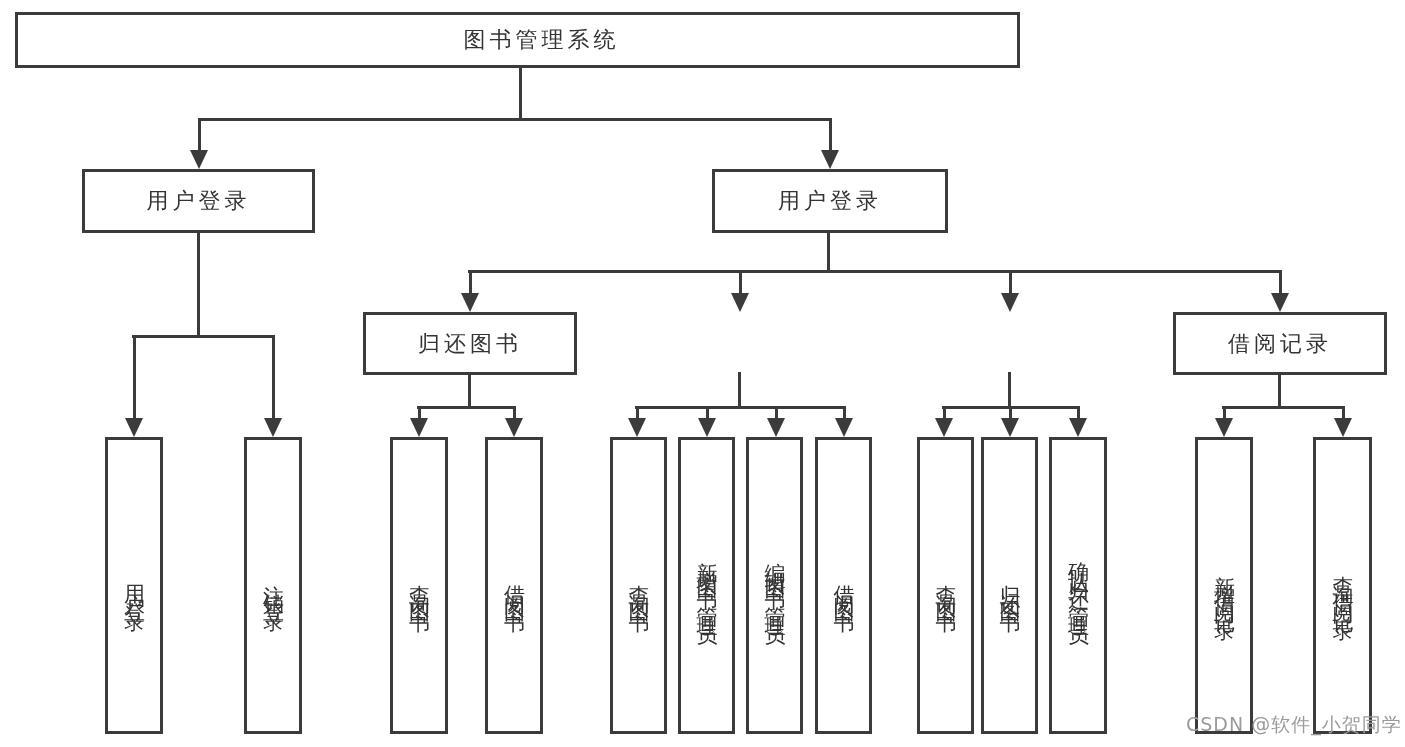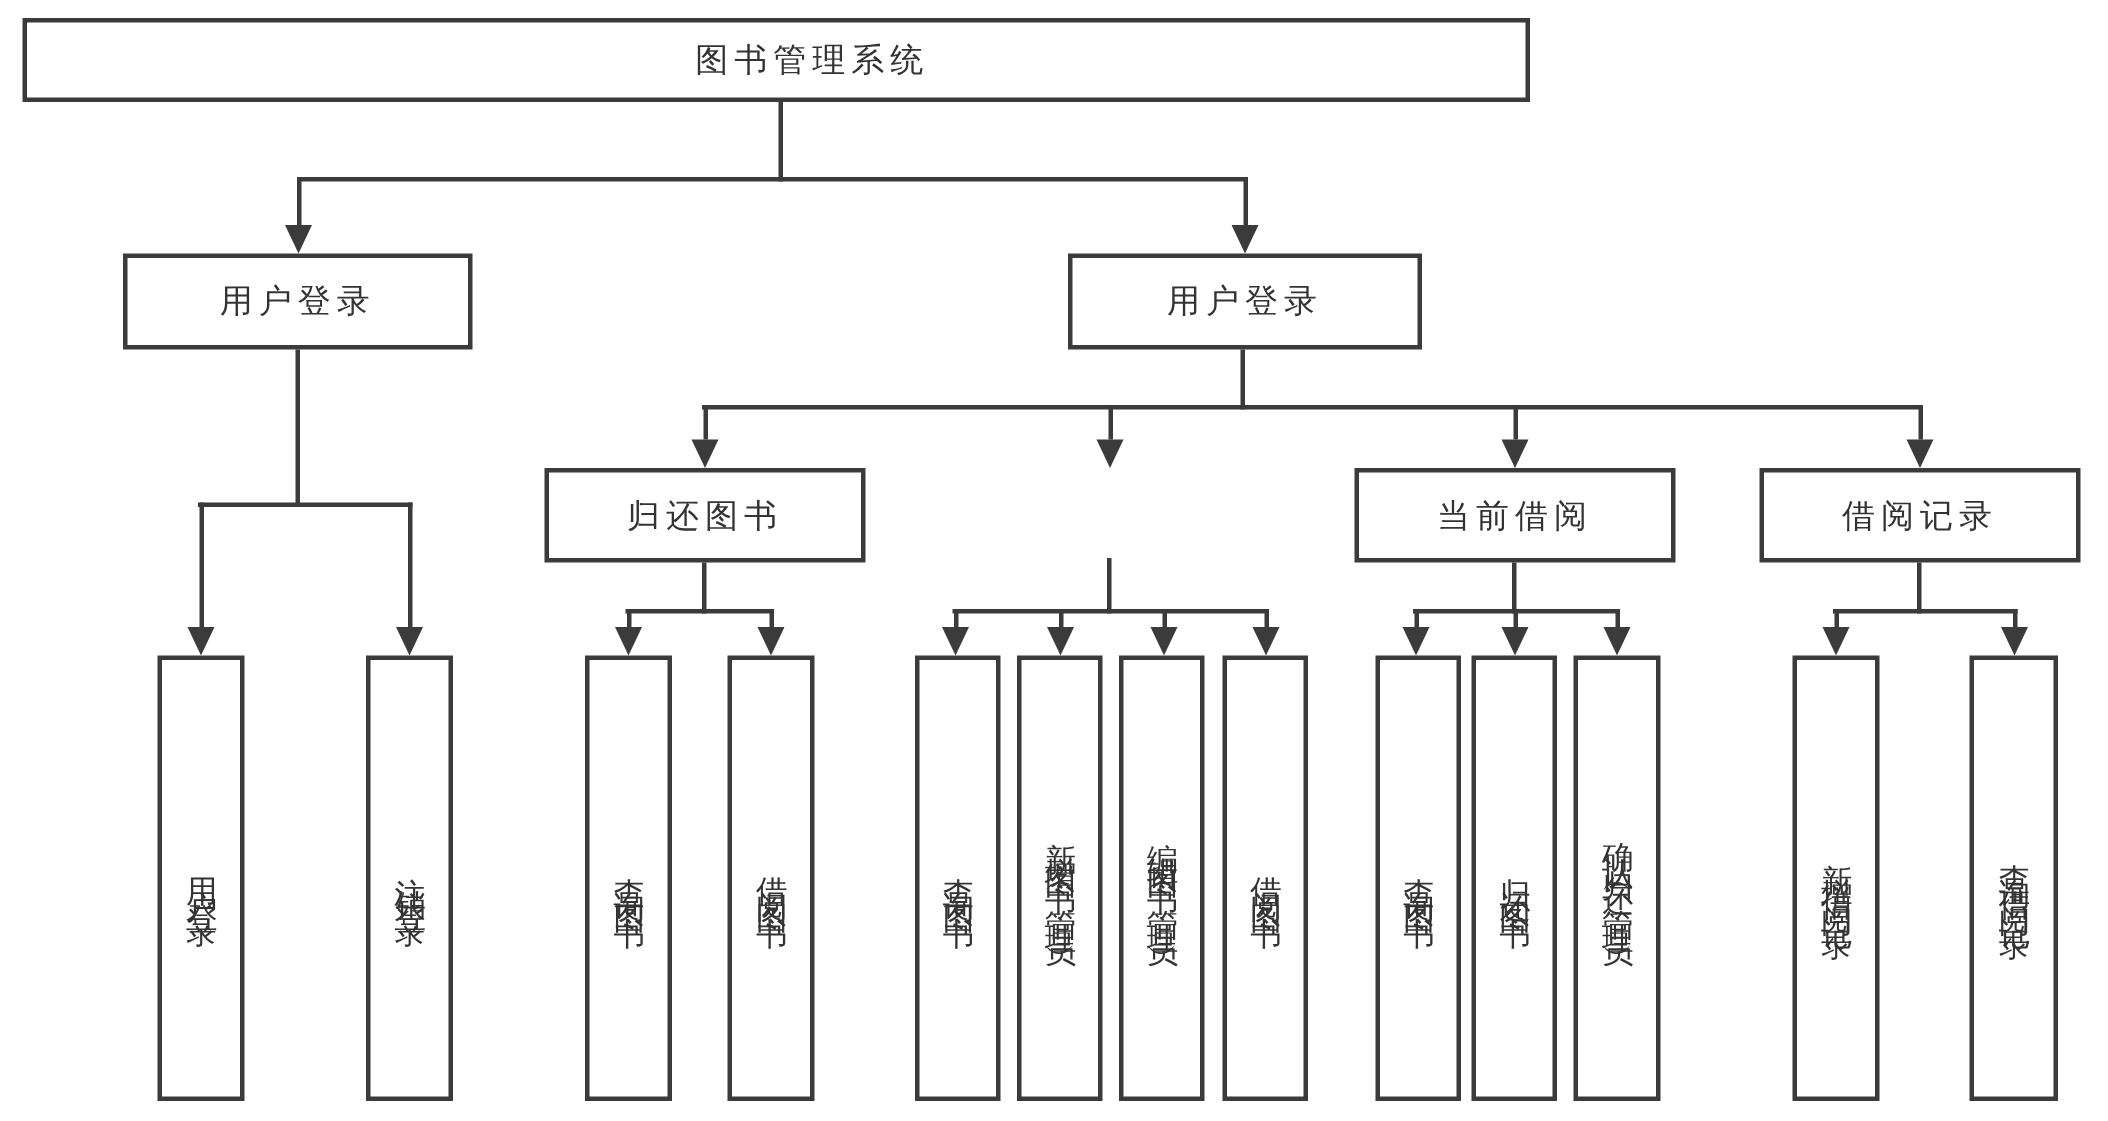--- a/index.html
+++ b/index.html
@@ -150,35 +150,35 @@
       <div class="shaft" style="background: rgb(59, 59, 59);"></div>
       <div class="head" style="border-top-color: rgb(59, 59, 59);"></div>
     </div>
 
   <div class="box" style="left: 15px; top: 12px; width: 1005px; height: 56px; border-color: rgb(59, 59, 59); color: rgb(51, 51, 51); padding-left: 48px;">图书管理系统</div>
 
   <div class="box" style="left: 82px; top: 169px; width: 233px; height: 64px; border-color: rgb(59, 59, 59); color: rgb(51, 51, 51);">用户登录</div>
   <div class="box" style="left: 712px; top: 169px; width: 236px; height: 64px; border-color: rgb(59, 59, 59); color: rgb(51, 51, 51);">用户登录</div>
 
   <div class="box" style="left: 363px; top: 312px; width: 214px; height: 63px; border-color: rgb(59, 59, 59); color: rgb(51, 51, 51);">归还图书</div>
-  <div class="box" style="left: 903px; top: 312px; width: 214px; height: 63px; border-color: rgb(59, 59, 59); color: rgb(51, 51, 51);">当前借阅</div>
   <div class="box" style="left: 1173px; top: 312px; width: 214px; height: 63px; border-color: rgb(59, 59, 59); color: rgb(51, 51, 51);">借阅记录</div>
 
   <div class="box vbox" style="left: 105px; top: 437px; width: 58px; height: 297px; border-color: rgb(59, 59, 59); color: rgb(51, 51, 51);">用户登录</div>
   <div class="box vbox" style="left: 244px; top: 437px; width: 58px; height: 297px; border-color: rgb(59, 59, 59); color: rgb(51, 51, 51);">注销登录</div>
 
   <div class="box vbox" style="left: 390px; top: 437px; width: 58px; height: 297px; border-color: rgb(59, 59, 59); color: rgb(51, 51, 51);">查询图书</div>
   <div class="box vbox" style="left: 485px; top: 437px; width: 58px; height: 297px; border-color: rgb(59, 59, 59); color: rgb(51, 51, 51);">借阅图书</div>
 
   <div class="box vbox" style="left: 610px; top: 437px; width: 57px; height: 297px; border-color: rgb(59, 59, 59); color: rgb(51, 51, 51);">查询图书</div>
   <div class="box vbox" style="left: 678px; top: 437px; width: 57px; height: 297px; border-color: rgb(59, 59, 59); color: rgb(51, 51, 51);">新增图书（管理员）</div>
   <div class="box vbox" style="left: 746px; top: 437px; width: 57px; height: 297px; border-color: rgb(59, 59, 59); color: rgb(51, 51, 51);">编辑图书（管理员）</div>
   <div class="box vbox" style="left: 815px; top: 437px; width: 57px; height: 297px; border-color: rgb(59, 59, 59); color: rgb(51, 51, 51);">借阅图书</div>
 
   <div class="box vbox" style="left: 917px; top: 437px; width: 57px; height: 297px; border-color: rgb(59, 59, 59); color: rgb(51, 51, 51);">查询图书</div>
   <div class="box vbox" style="left: 981px; top: 437px; width: 57px; height: 297px; border-color: rgb(59, 59, 59); color: rgb(51, 51, 51);">归还图书</div>
   <div class="box vbox" style="left: 1049px; top: 437px; width: 58px; height: 297px; border-color: rgb(59, 59, 59); color: rgb(51, 51, 51);">确认归还（管理员）</div>
 
   <div class="box vbox" style="left: 1195px; top: 437px; width: 58px; height: 297px; border-color: rgb(59, 59, 59); color: rgb(51, 51, 51);">新增借阅记录</div>
   <div class="box vbox" style="left: 1313px; top: 437px; width: 59px; height: 297px; border-color: rgb(59, 59, 59); color: rgb(51, 51, 51);">查询借阅记录</div>
 
+  <div class="watermark" style="color: rgb(155, 155, 155);">CSDN @软件_小贺同学</div>
 
 </div>
 
 </body></html>

